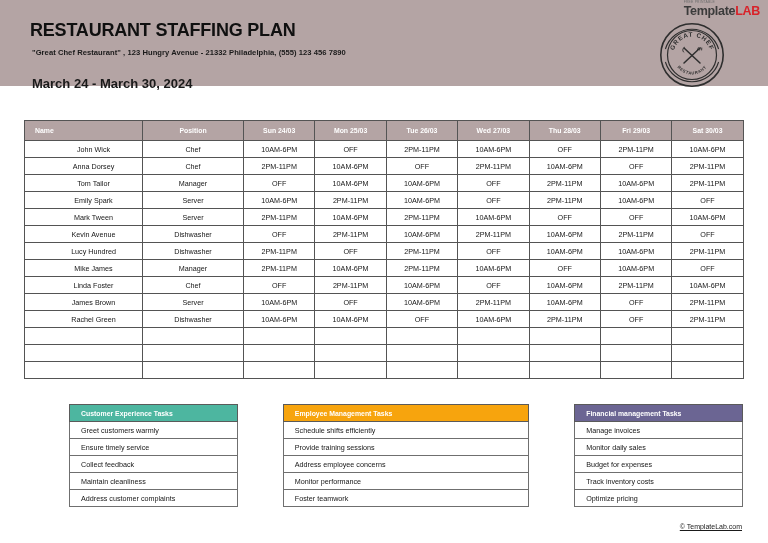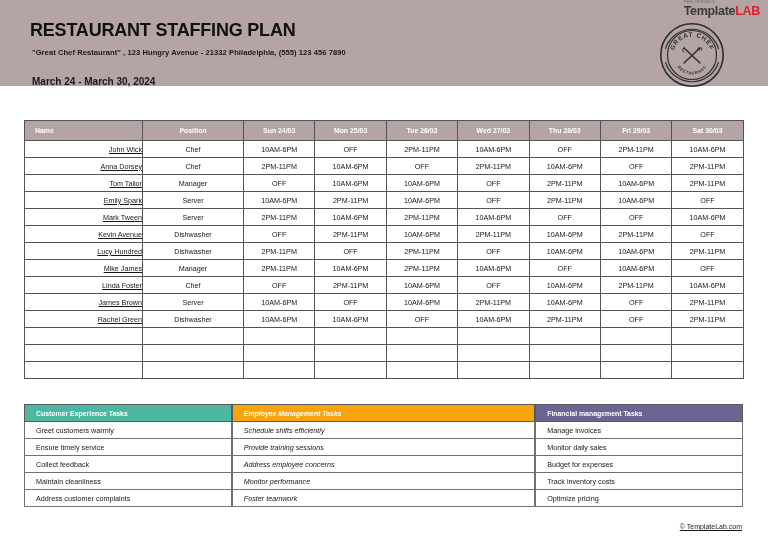--- a/index.html
+++ b/index.html
@@ -59,21 +59,21 @@
     top: 48px;
     font-size: 7.6px;
     font-weight: bold;
     color: #1a1a1a;
     letter-spacing: 0.05px;
   }
   .daterange {
     position: absolute;
     left: 32px;
     top: 76px;
-    font-size: 10px;
+    font-size: 13px;
     font-weight: bold;
     color: #1a1a1a;
   }
 
   
   .chef-badge {
     position: absolute;
     left: 659px;
     top: 22px;
     width: 66px;
@@ -110,39 +110,38 @@
     font-weight: bold;
     font-size: 6.9px;
     height: 19px;
     border-color: #545454;
   }
   table.schedule thead th.col-name {
     text-align: left;
     padding-left: 10px;
   }
   table.schedule td.cell-name {
-    text-align: right;
+    text-align: center;
     padding-left: 20px;
-    text-decoration: underline;
   }
   .col-w-name  { width: 118px; }
   .col-w-pos   { width: 101px; }
   .col-w-day   { width: 71.4px; }
 
   
   .cards {
     position: absolute;
     left: 24px;
     top: 404px;
     width: 719px;
     display: flex;
     justify-content: space-between;
   }
-  .card { width: 211px; }
-  .card.wide { width: 308px; font-style: italic; }
+  .card { width: 211px; margin-left: 45px; }
+  .card.wide { width: 308px; }
   .card-head {
     height: 18px;
     line-height: 18px;
     font-size: 6.9px;
     font-weight: bold;
     color: #ffffff;
     padding-left: 11px;
     border: 1px solid #5a5a5a;
     box-sizing: border-box;
     white-space: nowrap;

